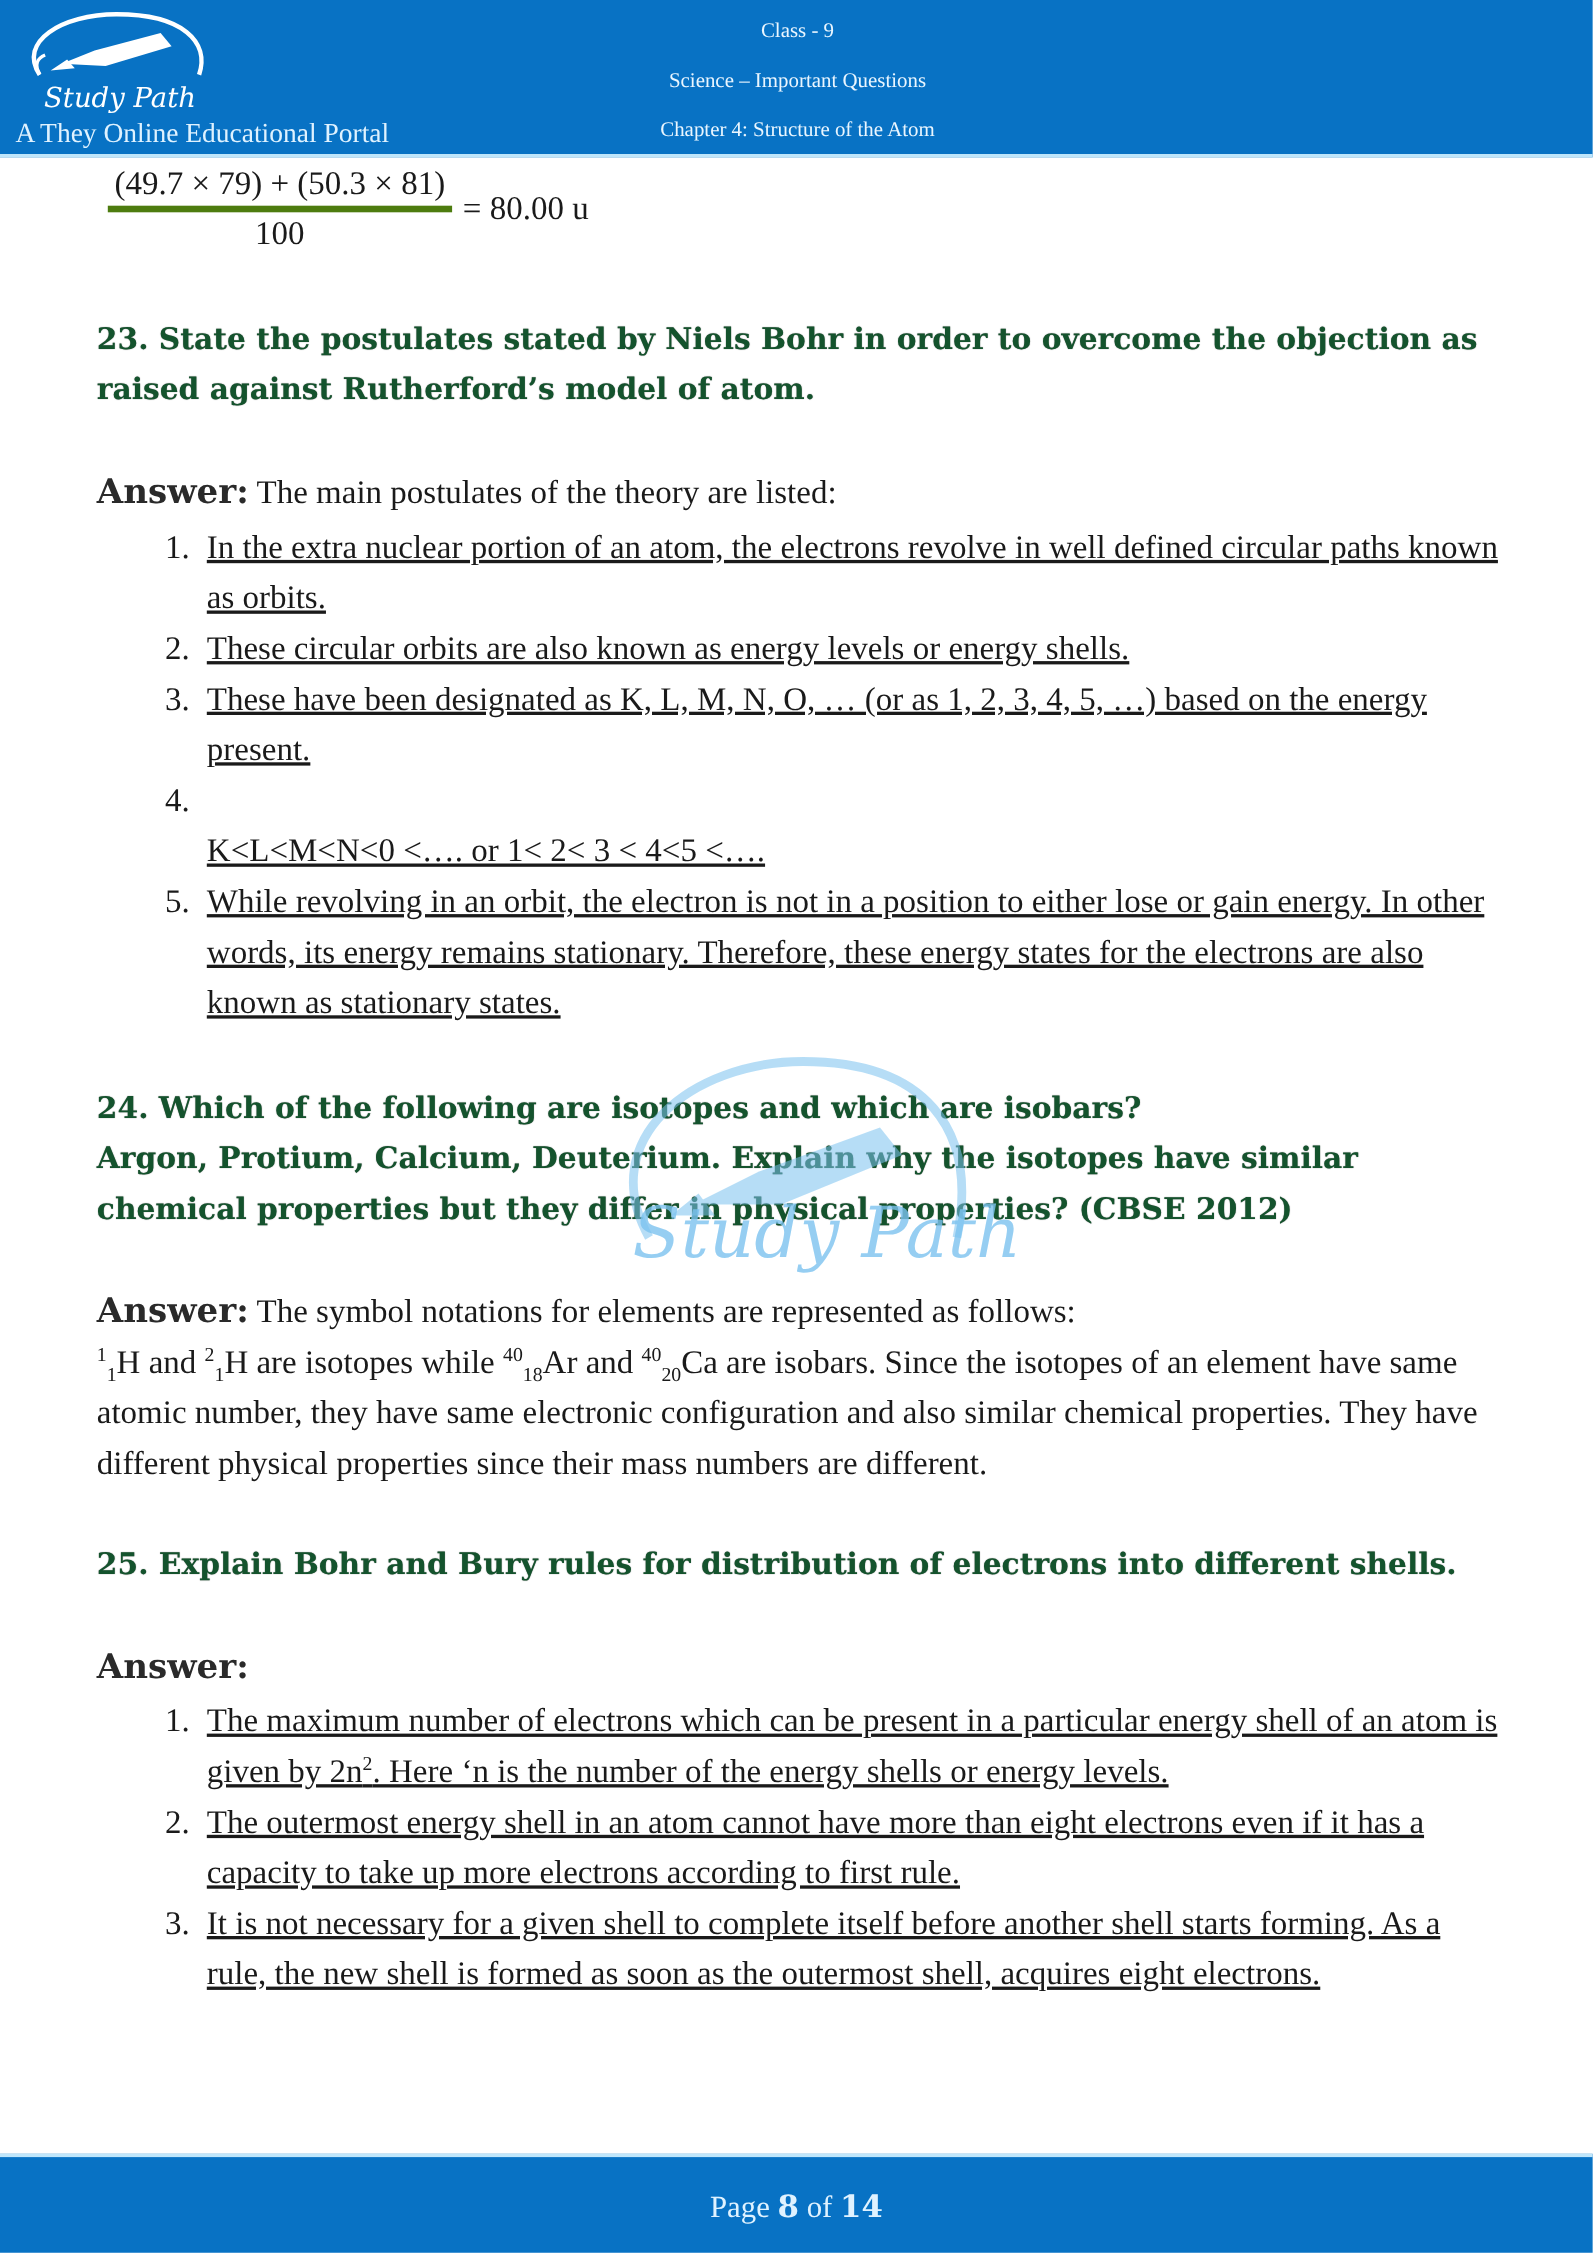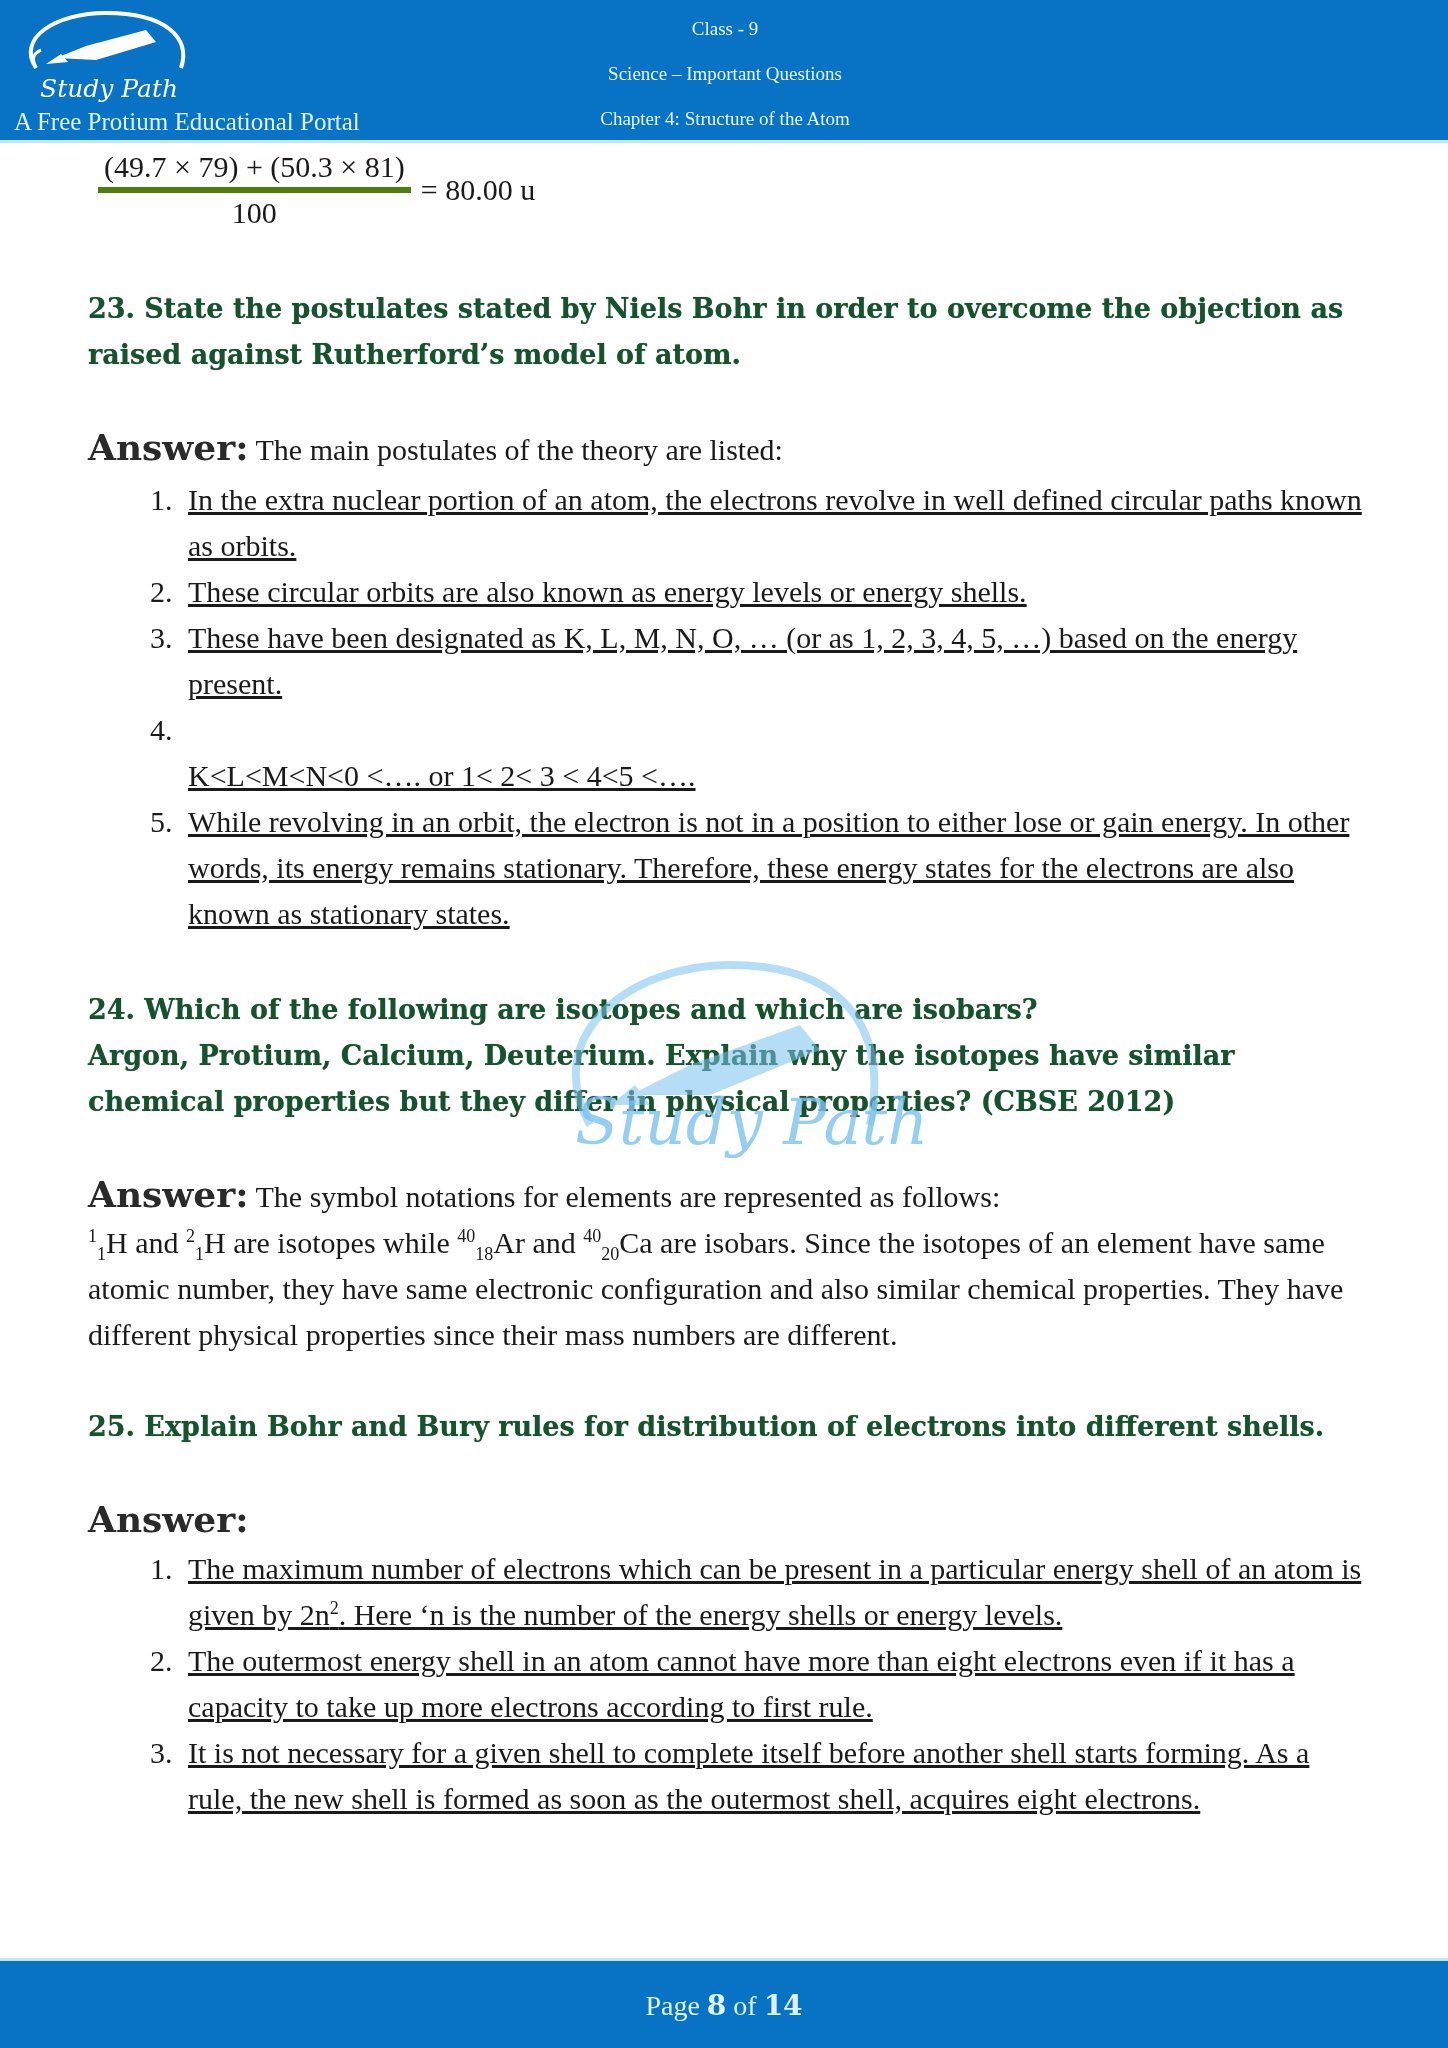--- a/index.html
+++ b/index.html
@@ -29,21 +29,21 @@
     .content {
       position: absolute; left: 88px; top: 140px; width: 1280px;
       font-family: "Liberation Serif", serif; font-size: 30px; line-height: 46px;
     }
     .formula { display: flex; align-items: center; height: 100px; white-space: nowrap; }
     .frac { display: inline-flex; flex-direction: column; align-items: center; margin: 0 10px; }
     .frac .num { border-bottom: 6px solid #4d7c0f; padding: 0 6px; line-height: 40px; }
     .frac .den { line-height: 40px; }
     .q { font-weight: bold; font-family: "DejaVu Serif", serif; font-size: 27px; line-height: 46px; color: #14532d; text-shadow: 0 0 1px #777; }
     .gap { height: 46px; }
-    .ans-label { font-weight: bold; font-family: "DejaVu Serif", serif; font-size: 36px; color: #2a2a2a; }
+    .ans-label { font-weight: bold; font-family: "DejaVu Serif", serif; font-size: 31px; color: #2a2a2a; }
     ol { margin: 4px; padding-left: 88px; text-decoration: underline; }
     ol li { padding-left: 8px; }
     sup, sub { font-size: 18px; line-height: 0; }
     .watermark { position: absolute; left: 550px; top: 955px; width: 350px; height: 215px; opacity: 0.55; pointer-events: none; }
     .wm-text { position: absolute; left: 575px; top: 1085px; color: #7cc3f0; font-family: "DejaVu Serif", serif; font-style: italic; font-size: 64px; opacity: 0.8; }
     .footer {
       position: absolute; left: 0; top: 1958px; width: 1448px; height: 90px;
       background: #0872c4; border-top: 3px solid #bfe6fb;
       color: #dff2ff; text-align: center; font-family: "Liberation Serif", serif; font-size: 28px; line-height: 90px;
     }
@@ -54,21 +54,21 @@
 
 <div class="header">
   <div class="logo">
     <svg width="180" height="80" viewBox="0 0 180 80">
       <path d="M20,60 C0,30 40,5 90,5 C150,5 175,30 165,60" fill="none" stroke="#fff" stroke-width="4"></path>
       <path d="M20,60 C15,50 18,45 25,42" fill="none" stroke="#fff" stroke-width="3"></path>
       <path d="M40,50 L70,38 L130,22 L140,34 L80,52 Z" fill="#fff"></path>
       <path d="M30,56 L45,46 L52,54 Z" fill="#fff"></path>
     </svg>
     <span class="logo-script">Study Path</span>
-    <span class="tagline">A Free Protium Educational Portal</span>
+    <span class="tagline">A They Online Educational Portal</span>
   </div>
   <div class="head-titles">
     <div>Class - 9</div>
     <div>Science – Important Questions</div>
     <div>Chapter 4: Structure of the Atom</div>
   </div>
 </div>
 
 <div class="content">
   <div class="formula">

